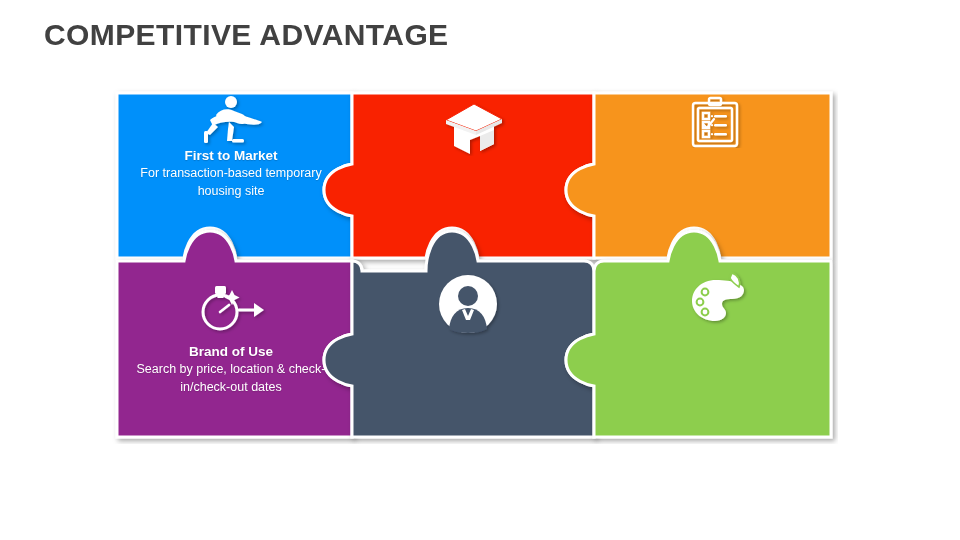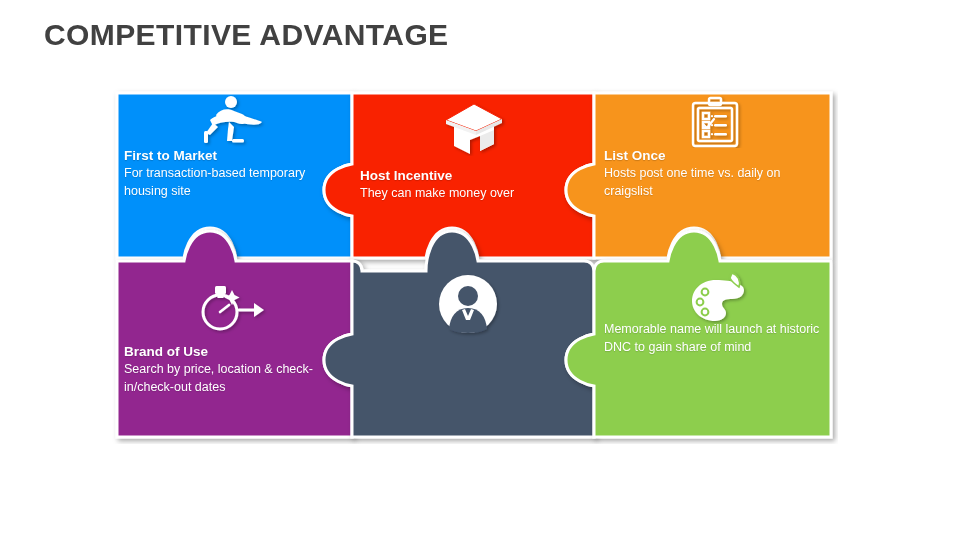--- a/index.html
+++ b/index.html
@@ -25,20 +25,21 @@
   .puzzle-stage{
     position:absolute;
     left:110px; top:86px;
     width:728px; height:358px;
   }
   .puzzle-stage svg{ display:block; width:100%; height:100%; }
 
   
   .cell{
     position:absolute;
+    text-align:center;
     color:#ffffff;
     pointer-events:none;
   }
   .cell-title{
     font-size:13.5px;
     font-weight:bold;
     line-height:1.25;
     text-shadow:0 1px 1px rgba(0,0,0,.18);
   }
   .cell-body{
@@ -262,33 +263,24 @@
         <path fill="#ffffff" stroke="#8dce4e" stroke-width="1.6" d="M46 3 C 52 5, 55 11, 53 17 C 50 15, 46 12, 44 8 Z"></path>
       </g>
     </svg>
   </div>
 
   <div class="cell" id="cell-first">
     <div class="cell-title">First to Market</div>
     <div class="cell-body">For transaction-based temporary housing site</div>
   </div>
 
-  <div class="cell" id="cell-host">
-    <div class="cell-title">Host Incentive</div>
-    <div class="cell-body">They can make money over</div>
-  </div>
-
-  <div class="cell" id="cell-list">
-    <div class="cell-title">List Once</div>
-    <div class="cell-body">Hosts post one time vs. daily on craigslist</div>
-  </div>
+
 
   <div class="cell" id="cell-ease">
     <div class="cell-title">Brand of Use</div>
     <div class="cell-body">Search by price, location &amp; check-in/check-out dates</div>
   </div>
 
 
   <div class="cell" id="cell-design">
-    <div class="cell-body">Memorable name will launch at historic DNC to gain share of mind</div>
   </div>
 
 </div>
 
 </body></html>

